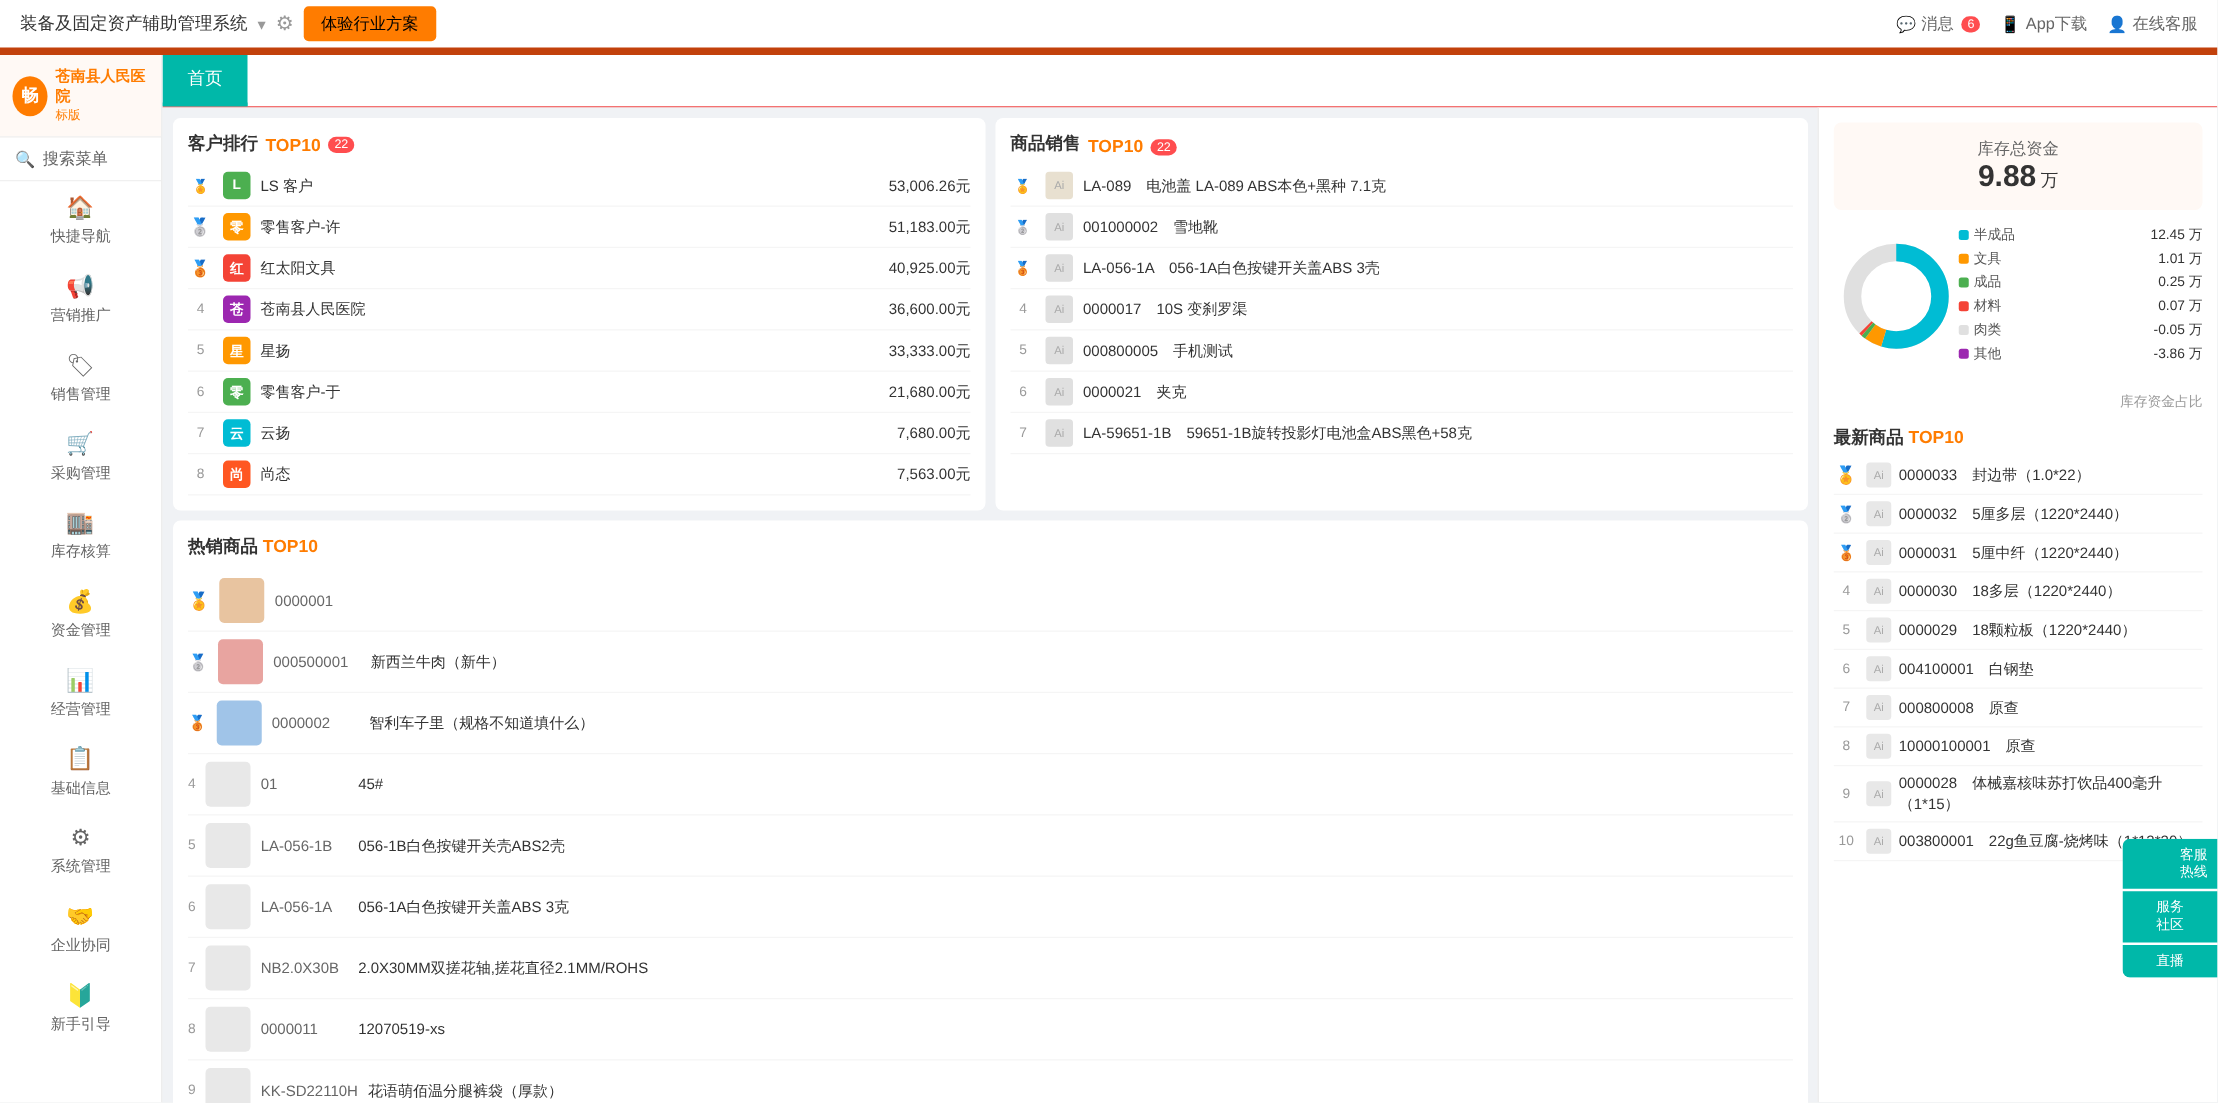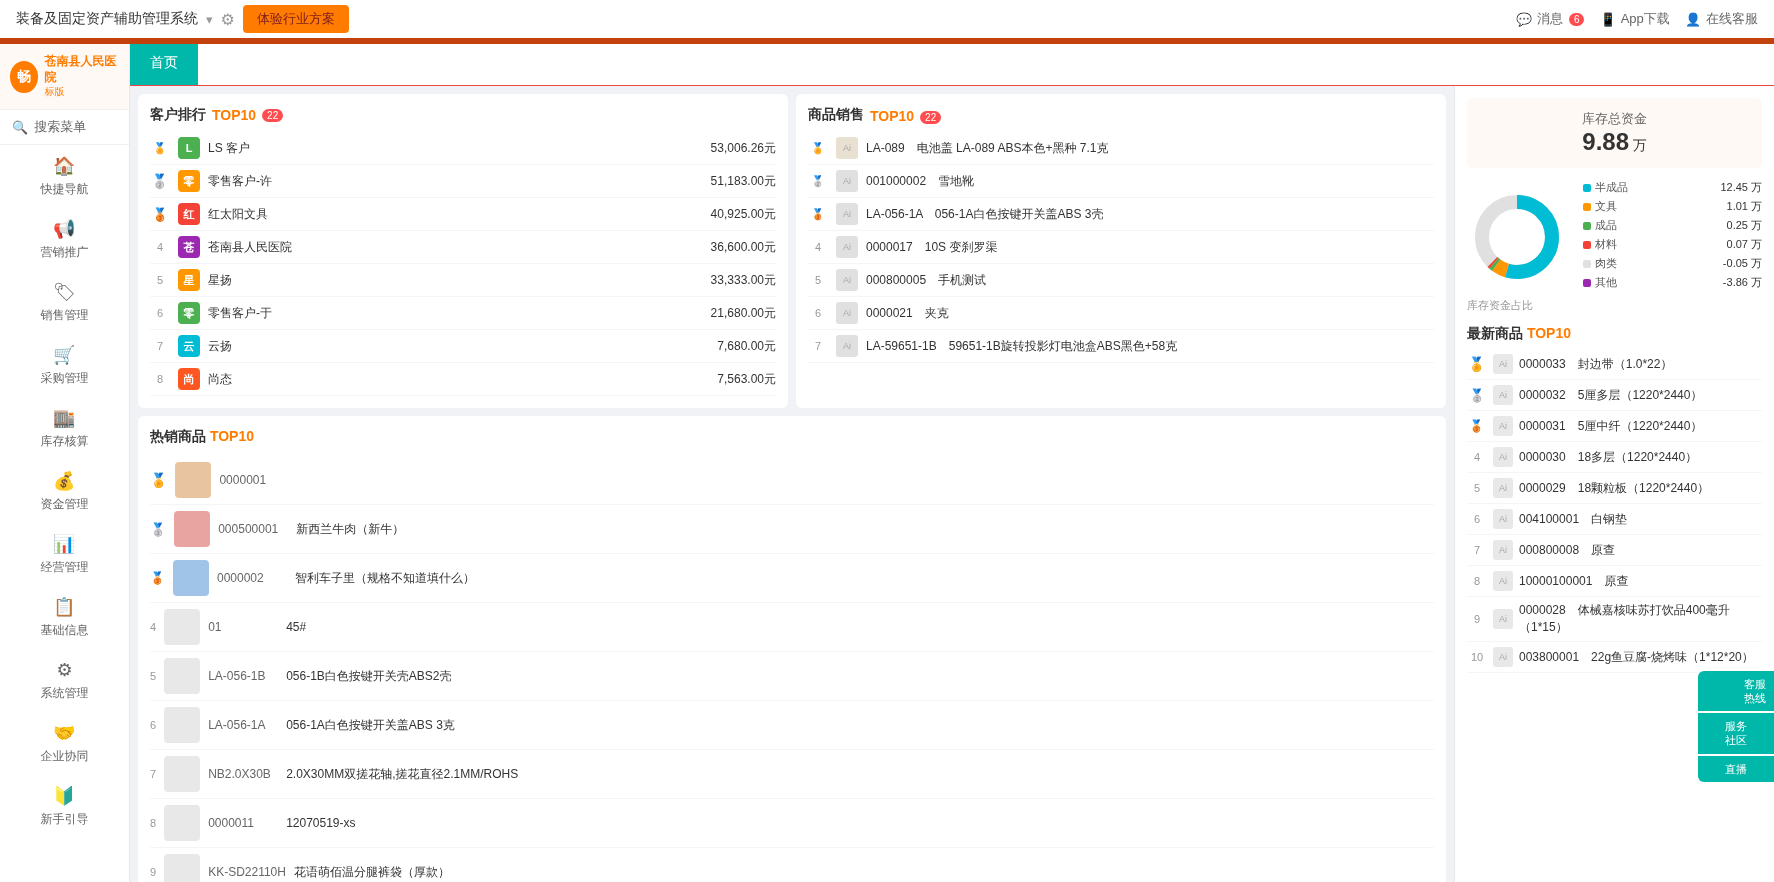--- a/index.html
+++ b/index.html
@@ -9,21 +9,21 @@
     .top-bar {
       display: flex; align-items: center; height: 44px;
       background: #fff; border-bottom: 6px solid #c2410c;
       padding: 0 16px; gap: 12px; position: relative; z-index: 10;
     }
     .top-bar-left { display: flex; align-items: center; gap: 8px; flex: 1; }
     .system-name { font-size: 14px; color: #333; font-weight: 500; }
     .dropdown-icon { color: #999; cursor: pointer; }
     .settings-icon { color: #999; cursor: pointer; font-size: 16px; }
     .trial-btn {
-      background: #ff7c00; color: #7f1d1d; border: none; border-radius: 4px;
+      background: #ff7c00; color: #000000; border: none; border-radius: 4px;
       padding: 5px 14px; cursor: pointer; font-size: 13px;
     }
     .top-bar-right { display: flex; align-items: center; gap: 16px; color: #666; }
     .top-bar-right-item { display: flex; align-items: center; gap: 4px; cursor: pointer; font-size: 13px; }
     .badge { background: #ff4d4f; color: #fff; border-radius: 10px; font-size: 10px; padding: 1px 5px; margin-left: 2px; }
 
     
     .layout { display: flex; height: calc(882px - 44px); }
 
     
@@ -89,28 +89,28 @@
     .product-thumb { width: 36px; height: 36px; border-radius: 4px; background: #e8e8e8; flex-shrink: 0; display: flex; align-items: center; justify-content: center; overflow: hidden; }
     .product-code { color: #666; min-width: 70px; }
     .product-name { flex: 1; color: #333; }
 
     
     .inventory-total { background: #fff9f5; border-radius: 6px; padding: 12px; margin-bottom: 12px; text-align: center; }
     .inventory-total-label { font-size: 13px; color: #666; }
     .inventory-total-value { font-size: 24px; font-weight: bold; color: #333; }
     .inventory-total-unit { font-size: 14px; color: #333; }
 
-    .chart-area { display: flex; align-items: center; gap: 16px; }
+    .chart-area { display: flex; align-items: center; }
     .donut-chart { position: relative; width: 100px; height: 100px; flex-shrink: 0; }
     .chart-legend { flex: 1; font-size: 11px; }
     .legend-item { display: flex; align-items: center; gap: 4px; margin-bottom: 4px; }
     .legend-dot { width: 8px; height: 8px; border-radius: 2px; flex-shrink: 0; }
     .legend-label { flex: 1; color: #555; }
     .legend-value { color: #333; font-weight: 500; text-align: right; }
-    .chart-sub-label { font-size: 11px; color: #999; text-align: left; margin-top: 4px; }
+    .chart-sub-label { font-size: 11px; color: #999; text-align: right; margin-top: 20px; }
 
     .new-products-title { font-size: 14px; font-weight: bold; color: #333; margin: 8px 0 6px; }
     .new-products-title span { color: #ff7c00; }
 
     .new-product-row { display: flex; align-items: center; padding: 5px 0; border-bottom: 1px solid #f5f5f5; gap: 6px; font-size: 12px; }
     .new-rank-num { width: 20px; text-align: center; font-size: 11px; color: #999; }
     .new-rank-num.gold { color: #ff7c00; font-size: 14px; }
     .new-rank-num.silver { color: #aaa; font-size: 13px; }
     .new-rank-num.bronze { color: #cd7f32; font-size: 12px; }
     .new-product-img { width: 20px; height: 20px; background: #e8e8e8; border-radius: 3px; flex-shrink: 0; display: flex; align-items: center; justify-content: center; font-size: 10px; color: #999; }

